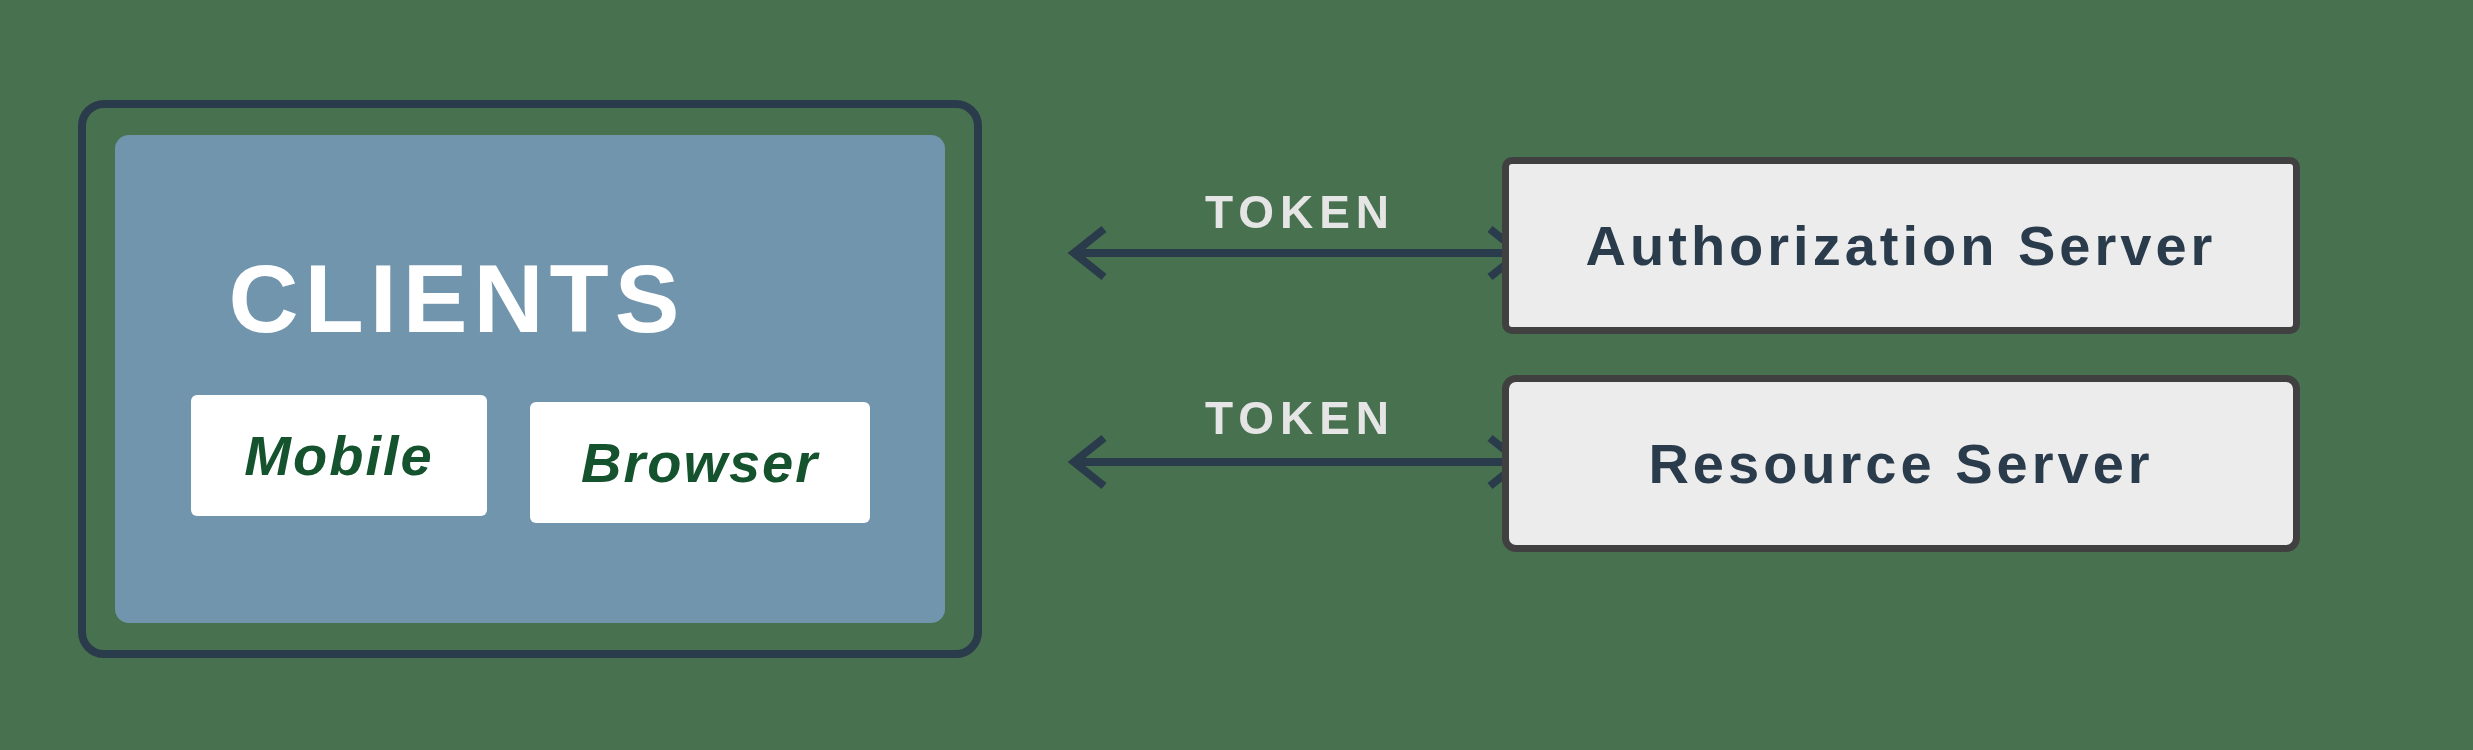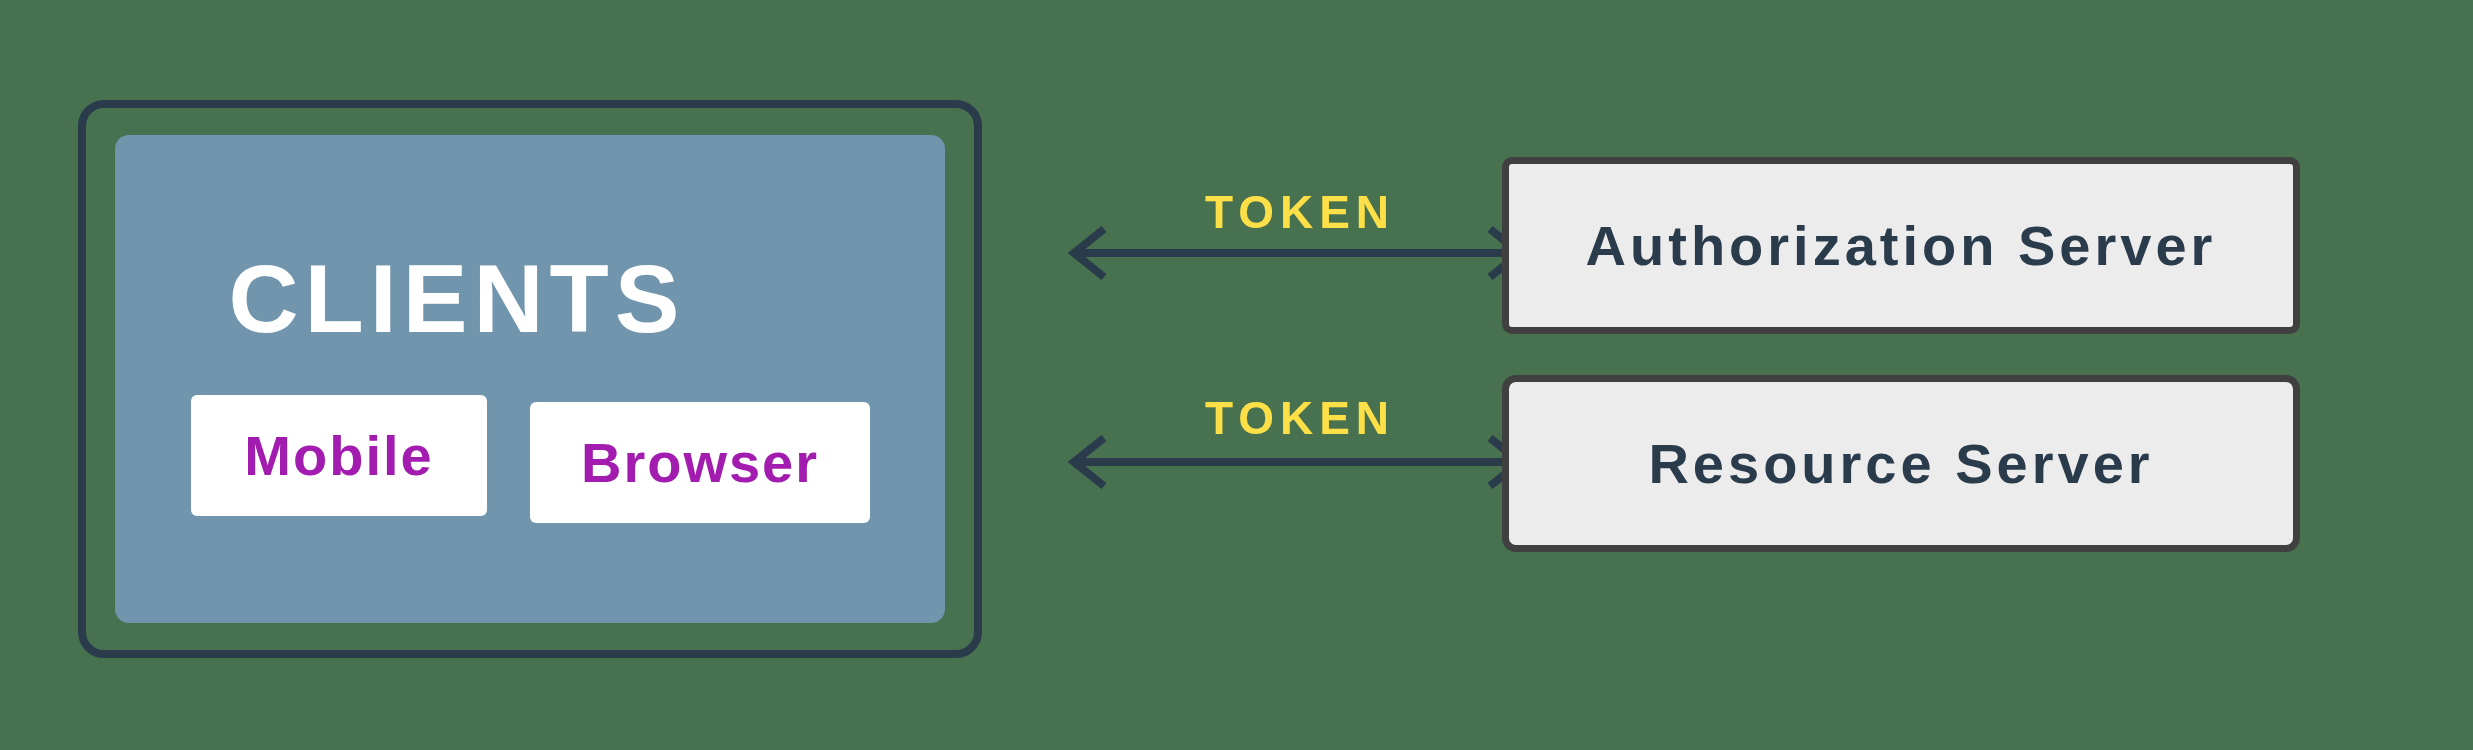--- a/index.html
+++ b/index.html
@@ -51,38 +51,39 @@
     background: #FFFFFF;
     border-radius: 6px;
     display: flex;
     align-items: center;
     justify-content: center;
   }
   .client-card .card-label {
     font-size: 56px;
     font-weight: 600;
     letter-spacing: 2px;
-    color: #a21caf;
+    color: #14532d;
+    font-style: italic;
   }
   .card-mobile  { left: 191px; top: 395px; width: 296px; }
   .card-browser { left: 530px; top: 402px; width: 340px; }
 
   
   .token-label {
     position: absolute;
     left: 1066px;
     width: 462px;
     text-align: center;
     font-size: 46px;
     line-height: 1;
     font-weight: 700;
     letter-spacing: 6px;
     padding-left: 6px;
     box-sizing: border-box;
-    color: #fde047;
+    color: #e5e5e5;
   }
   .token-label-1 { top: 189px; }
   .token-label-2 { top: 395px; }
   .arrow-wrap {
     position: absolute;
     left: 1066px;
     width: 462px; height: 90px;
   }
   .arrow-1 { top: 208px; }
   .arrow-2 { top: 417px; }

